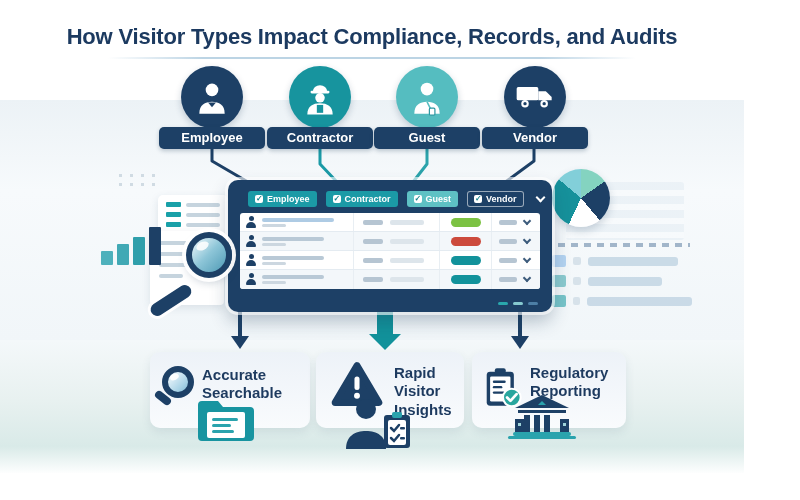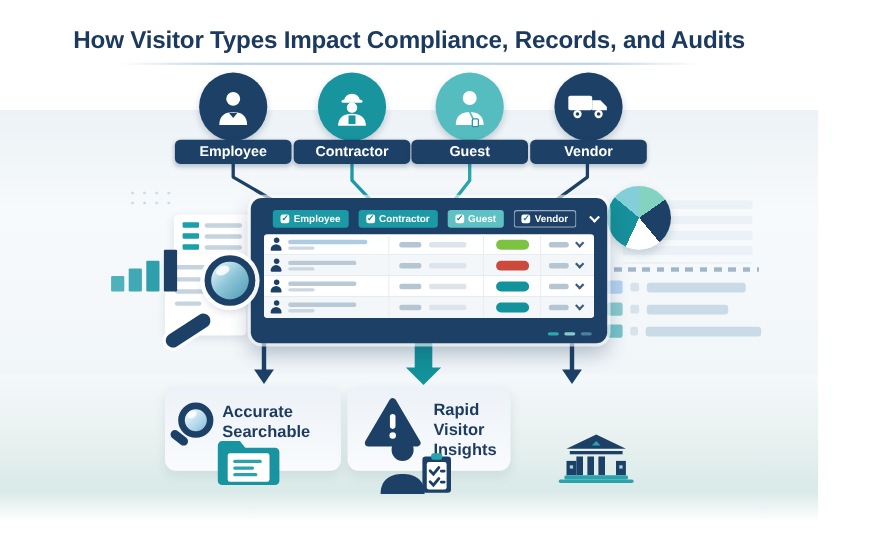--- a/index.html
+++ b/index.html
@@ -414,20 +414,33 @@
     <div class="benefit-label">Accurate Searchable Logs</div>
   </div>
   <div class="benefit bc2">
     <svg width="54" height="48" viewBox="0 0 64 56">
       <path d="M32,6 L58,50 H6 Z" fill="#1d4066" stroke="#1d4066" stroke-width="8" stroke-linejoin="round"></path>
       <rect x="29" y="19" width="6" height="16" rx="3" fill="#fff"></rect>
       <circle cx="32" cy="42" r="3.5" fill="#fff"></circle>
     </svg>
     <div class="benefit-label">Rapid Visitor Insights</div>
   </div>
+  <div class="benefit bc3">
+    <svg width="50" height="56" viewBox="0 0 56 62">
+      <rect x="4" y="7" width="40" height="50" rx="5" fill="#1d4066"></rect>
+      <rect x="16" y="2" width="16" height="10" rx="3" fill="#1d4066"></rect>
+      <rect x="9" y="14" width="30" height="37" rx="2" fill="#fff"></rect>
+      <rect x="13" y="20" width="19" height="3.5" rx="1.75" fill="#1d4066"></rect>
+      <rect x="13" y="28" width="14" height="3.5" rx="1.75" fill="#1d4066"></rect>
+      <rect x="13" y="36" width="17" height="3.5" rx="1.75" fill="#1d4066"></rect>
+      <circle cx="41" cy="45" r="13" fill="#29a69e" stroke="#fff" stroke-width="3"></circle>
+      <path d="M34,45 l5,5 9,-10" stroke="#fff" stroke-width="4" fill="none" stroke-linecap="round" stroke-linejoin="round"></path>
+    </svg>
+    <div class="benefit-label">Regulatory Reporting</div>
+  </div>
 
   <svg class="sec-icon folder-pos" width="64" height="48" viewBox="0 0 64 48">
     <path d="M4,10 a4,4 0 0 1 4,-4 h16 l5,6 h27 a4,4 0 0 1 4,4 v26 a4,4 0 0 1 -4,4 H8 a4,4 0 0 1 -4,-4 z" fill="#1894a0"></path>
     <rect x="13" y="17" width="38" height="26" rx="2" fill="#fff"></rect>
     <rect x="18" y="23" width="26" height="3" rx="1.5" fill="#2aa3ad"></rect>
     <rect x="18" y="29" width="19" height="3" rx="1.5" fill="#2aa3ad"></rect>
     <rect x="18" y="35" width="22" height="3" rx="1.5" fill="#2aa3ad"></rect>
   </svg>
 
   <svg class="sec-icon personclip-pos" width="74" height="52" viewBox="0 0 74 52">

